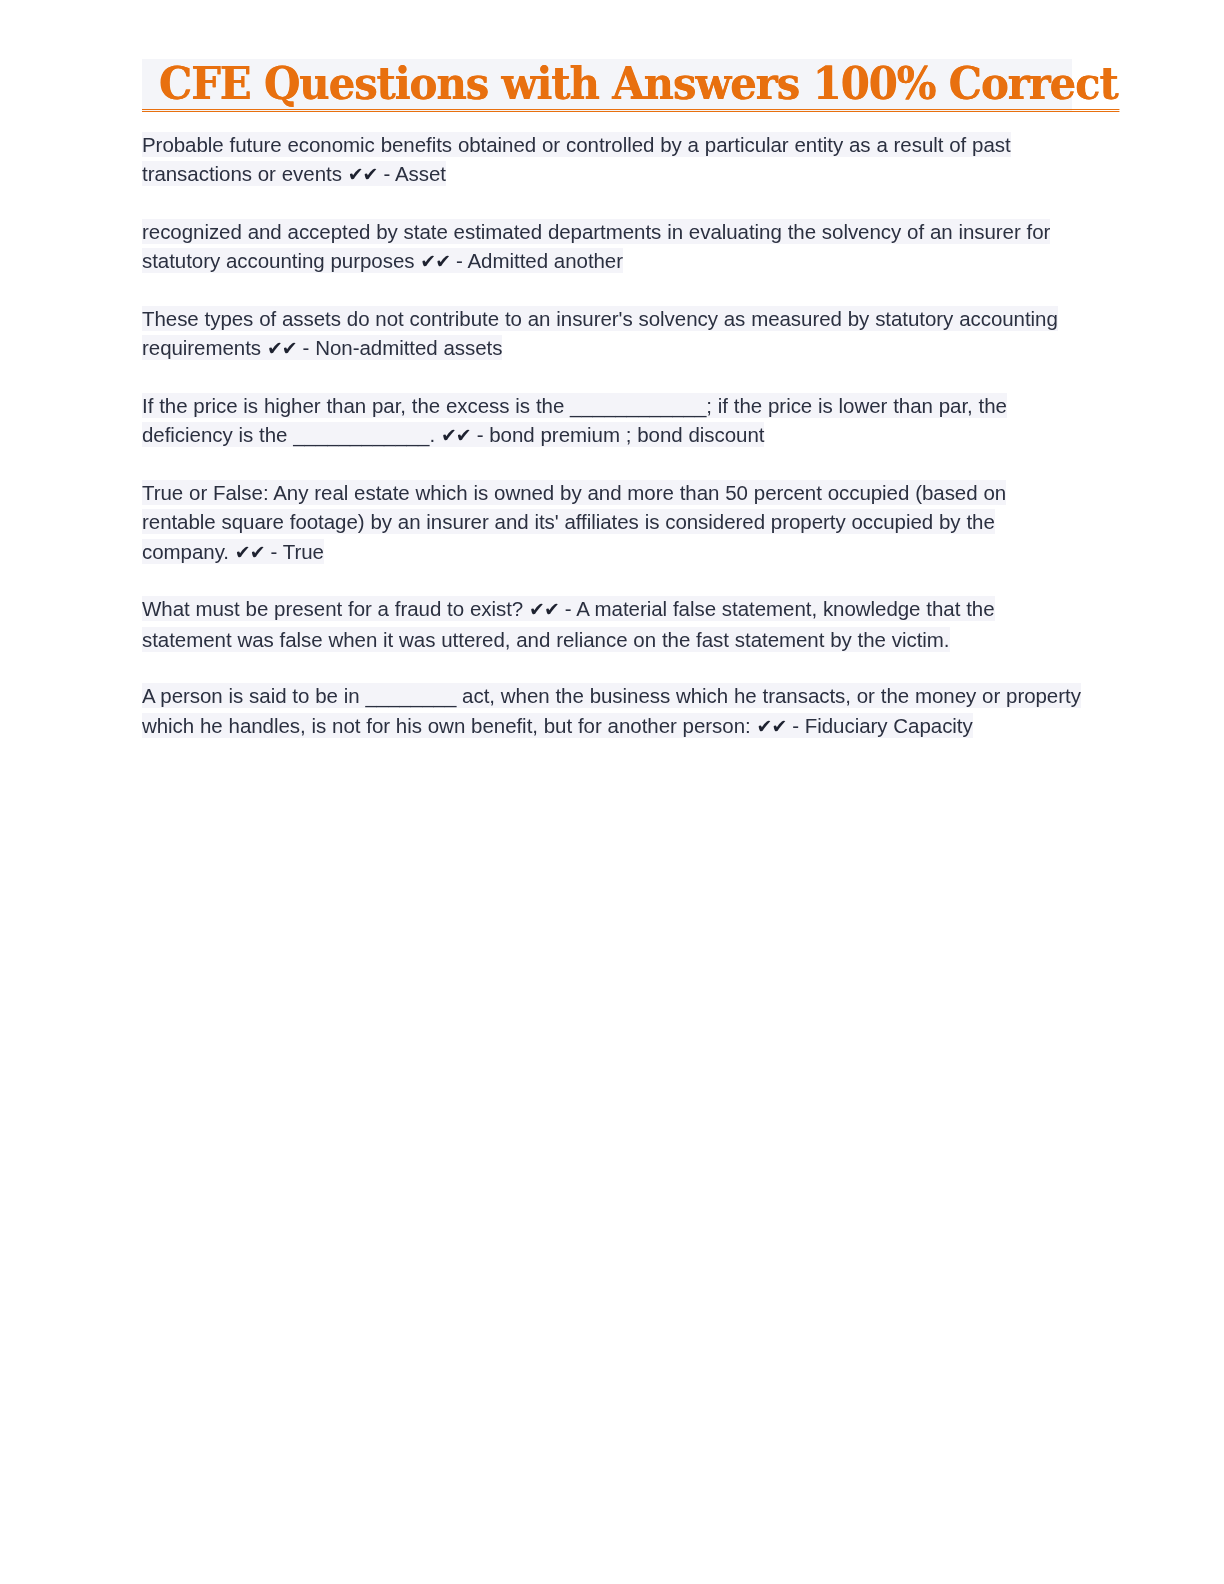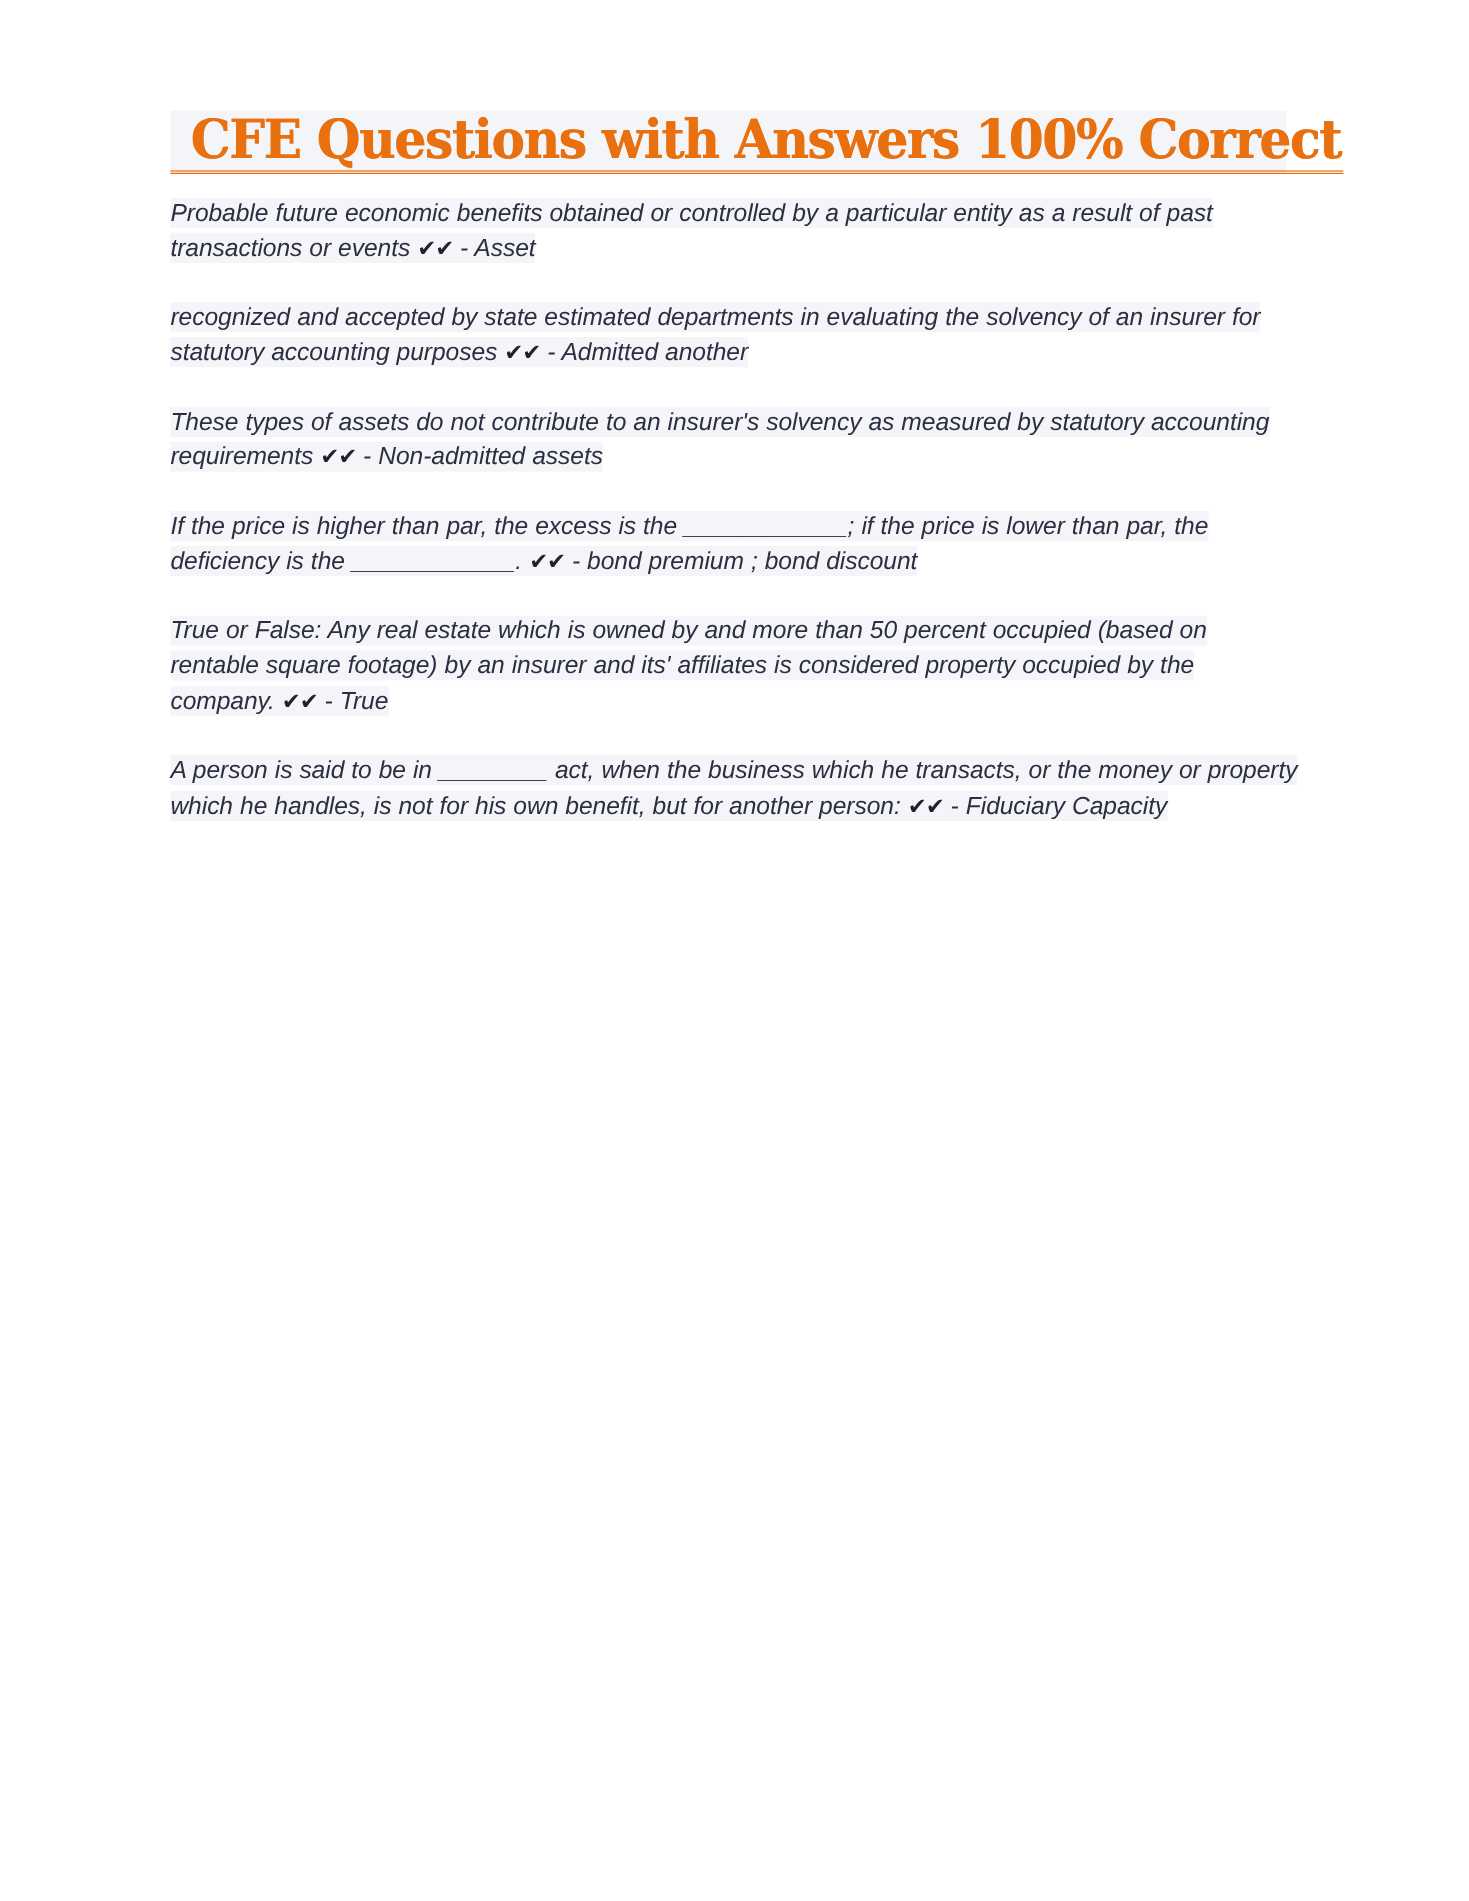--- a/index.html
+++ b/index.html
@@ -13,21 +13,21 @@
     font-family: "Liberation Sans", sans-serif;
     -webkit-font-smoothing: antialiased;
   }
 
   .page {
     position: relative;
     width: 1224px;
     height: 1584px;
     background: #ffffff;
     box-sizing: border-box;
-    padding: 92px 142px 0 142px;
+    padding: 59px 142px 0 142px;
   }
 
   
   .title-wrap {
     margin: 0 0 18px 0;
     background: #f4f5f9;
     display: block;
     width: 930px;
     padding: 2px 0 0 0;
   }
@@ -44,21 +44,20 @@
     transform-origin: left center;
     white-space: nowrap;
     border-bottom: 3px double #e8700f;
     display: inline-block;
     text-shadow: 0.5px 0 0 #e8700f;
   }
 
   
   .body-col {
     width: 940px;
-    font-style: italic;
   }
   .qa {
     margin: 0 0 27px 0;
     font-size: 20.5px;
     line-height: 29.5px;
     color: #2b3040;
     letter-spacing: -0.05px;
     word-spacing: 0.2px;
     text-align: left;
   }
@@ -84,16 +83,17 @@
   <div class="title-wrap">
     <h1 class="doc-title">CFE Questions with Answers 100% Correct</h1>
   </div>
 
   <div class="body-col">
       <p class="qa"><span class="hl"><span>Probable future economic benefits obtained or controlled by a particular entity as a result of past transactions or events </span><span class="chk">✔✔</span><span>  - Asset</span></span></p>
       <p class="qa"><span class="hl"><span>recognized and accepted by state estimated departments in evaluating the solvency of an insurer for statutory accounting purposes </span><span class="chk">✔✔</span><span>  - Admitted another</span></span></p>
       <p class="qa"><span class="hl"><span>These types of assets do not contribute to an insurer's solvency as measured by statutory accounting requirements </span><span class="chk">✔✔</span><span>  - Non-admitted assets</span></span></p>
       <p class="qa"><span class="hl"><span>If the price is higher than par, the excess is the ____________; if the price is lower than par, the deficiency is the ____________. </span><span class="chk">✔✔</span><span>  - bond premium ; bond discount</span></span></p>
       <p class="qa"><span class="hl"><span>True or False: Any real estate which is owned by and more than 50 percent occupied (based on rentable square footage) by an insurer and its' affiliates is considered property occupied by the company. </span><span class="chk">✔✔</span><span>  - True</span></span></p>
+      <p class="qa"><span class="hl"><span>What must be present for a fraud to exist? </span><span class="chk">✔✔</span><span>  - A material false statement, knowledge that the statement was false when it was uttered, and reliance on the fast statement by the victim.</span></span></p>
       <p class="qa"><span class="hl"><span>A person is said to be in ________ act, when the business which he transacts, or the money or property which he handles, is not for his own benefit, but for another person: </span><span class="chk">✔✔</span><span>  - Fiduciary Capacity</span></span></p>
     </div>
 
 </div>
 
 </body></html>

